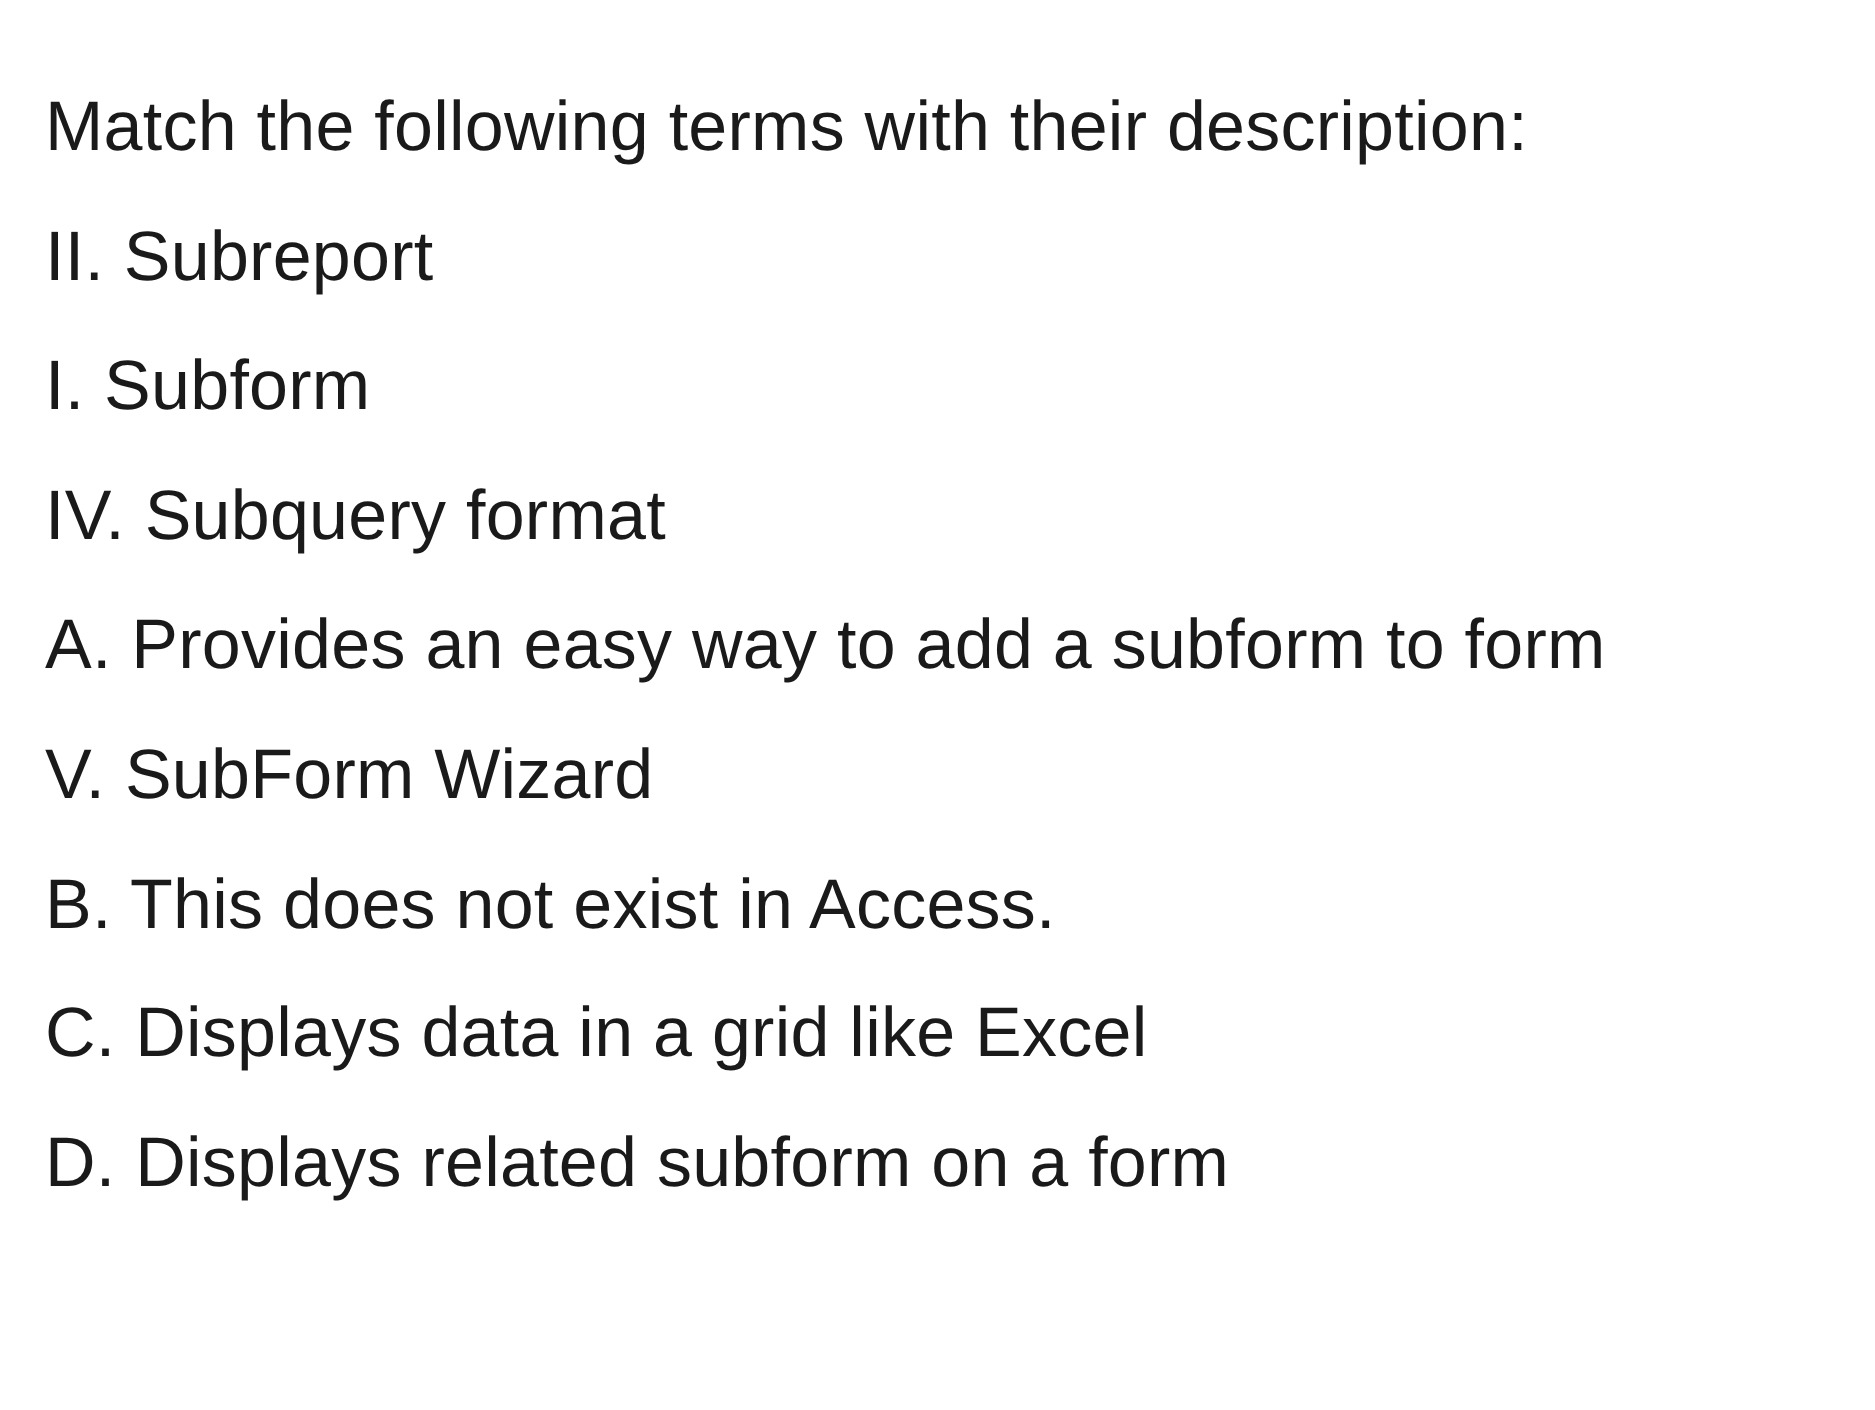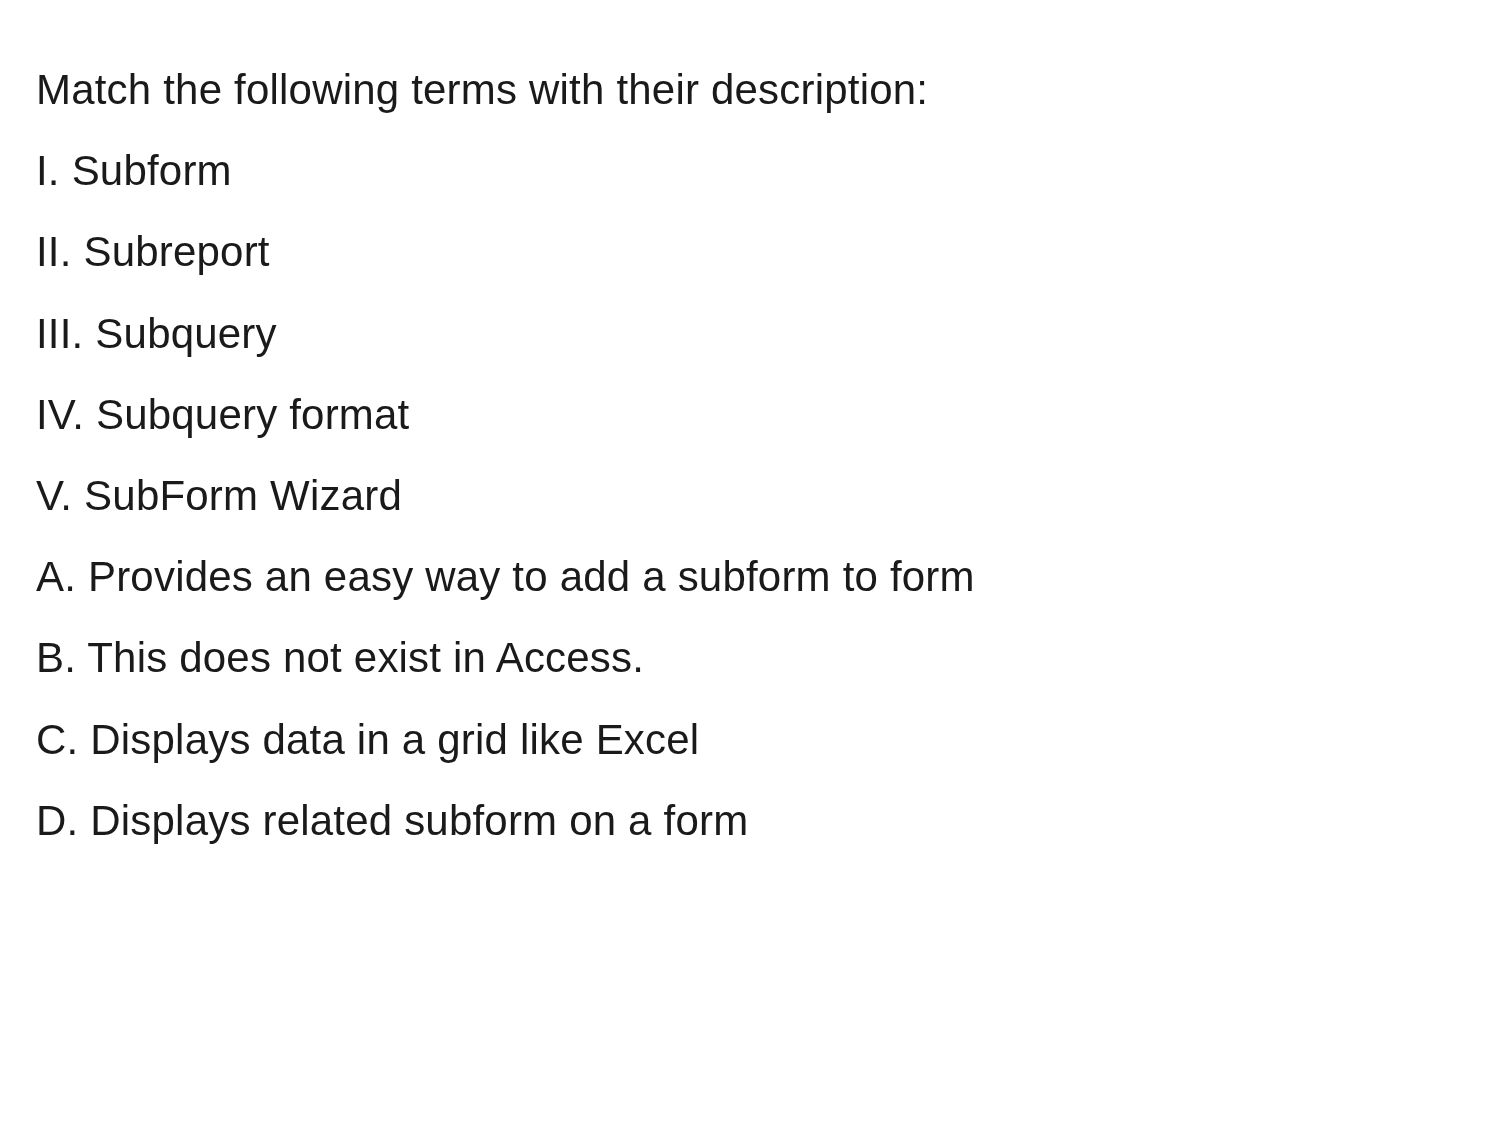--- a/index.html
+++ b/index.html
@@ -11,58 +11,54 @@
     font-family: -apple-system, BlinkMacSystemFont, "Segoe UI", Helvetica, Arial, sans-serif;
     color: #1a1a1a;
   }
   .page {
     padding: 56px 36px 36px 36px;
     box-sizing: border-box;
     width: 100%;
     height: 100%;
   }
   .line {
-    font-size: 42px;
+    font-size: 56px;
     line-height: 1.6;
     margin: 0 0 14px 0;
     font-weight: 400;
     letter-spacing: 0.2px;
   }
 </style>
 </head>
 <body>
 
 <div class="page">
 
   <p class="line">Match the following terms with their description:</p>
 
   <p class="line">
-    <span>I.</span>
-    <span>Subform</span>
-  </p>
-  <p class="line">
     <span>II.</span>
     <span>Subreport</span>
   </p>
   <p class="line">
-    <span>III.</span>
-    <span>Subquery</span>
+    <span>I.</span>
+    <span>Subform</span>
   </p>
   <p class="line">
     <span>IV.</span>
     <span>Subquery format</span>
   </p>
   <p class="line">
-    <span>V.</span>
-    <span>SubForm Wizard</span>
+    <span>A.</span>
+    <span>Provides an easy way to add a subform to form</span>
   </p>
 
   <p class="line">
-    <span>A.</span>
-    <span>Provides an easy way to add a subform to form</span>
+    <span>V.</span>
+    <span>SubForm Wizard</span>
   </p>
   <p class="line">
     <span>B.</span>
     <span>This does not exist in Access.</span>
   </p>
   <p class="line">
     <span>C.</span>
     <span>Displays data in a grid like Excel</span>
   </p>
   <p class="line">

